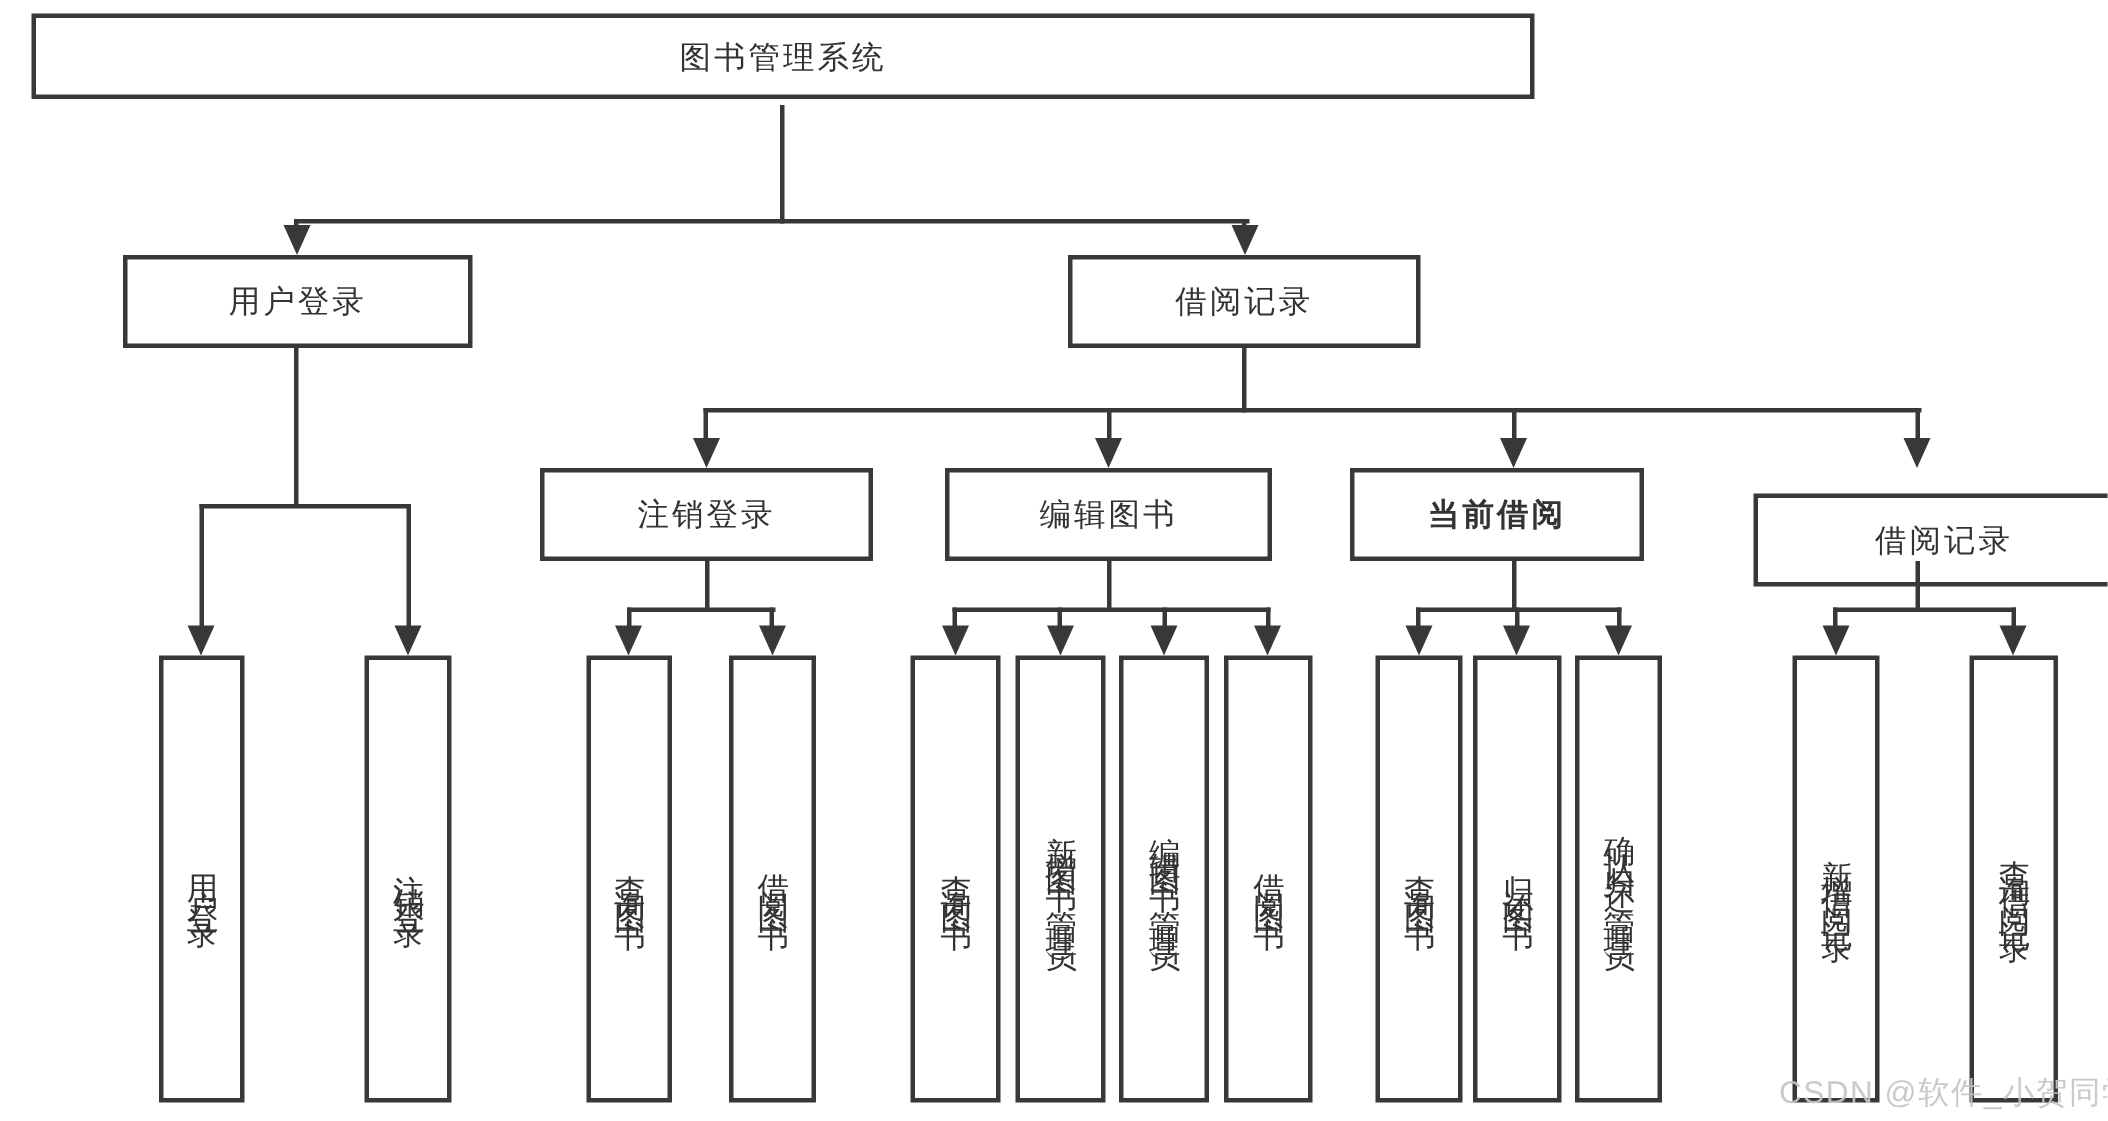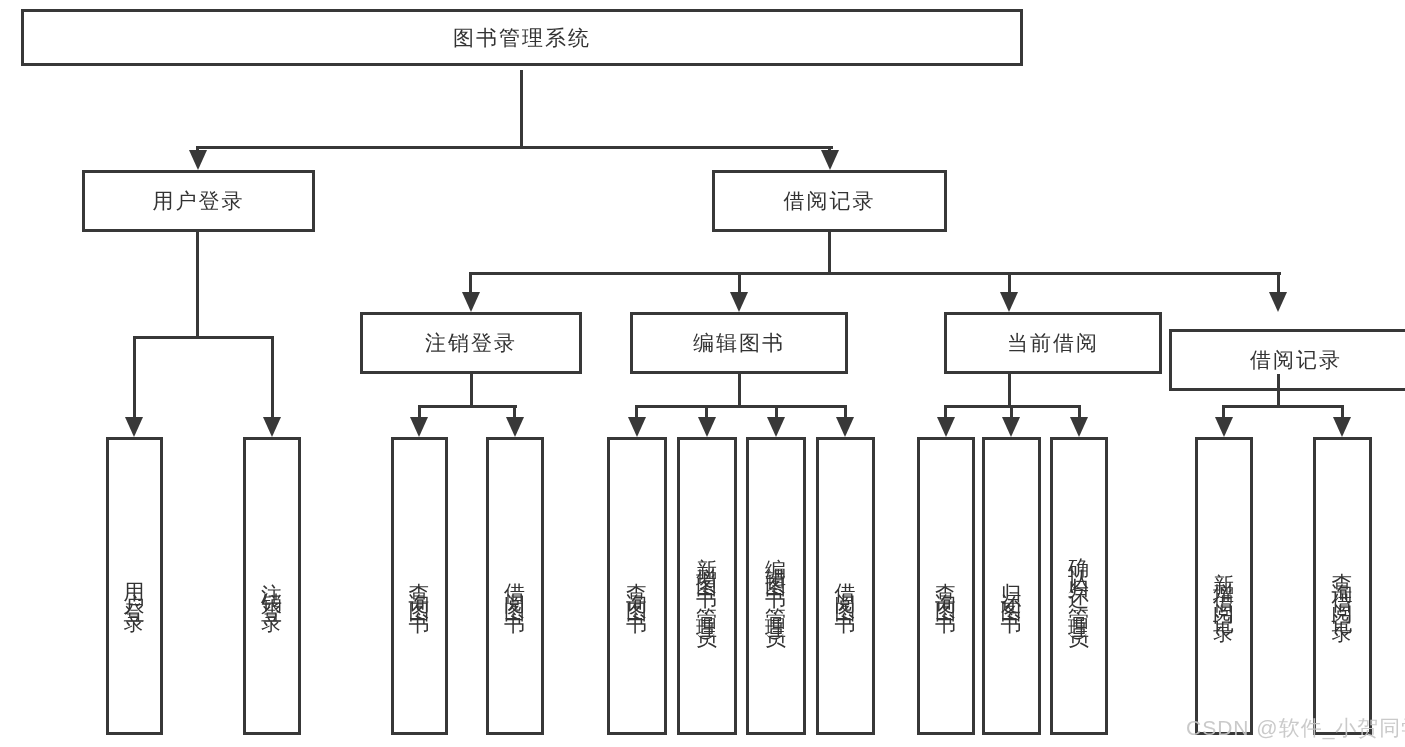--- a/index.html
+++ b/index.html
@@ -84,21 +84,21 @@
 <div class="arrow" style="left:1000px; top:292px;"></div>
 <div class="line" style="left:1277px; top:272px; width:3px; height:22px;"></div>
 <div class="arrow" style="left:1269px; top:292px;"></div>
 
 <div class="box" style="left:360px; top:312px; width:222px; height:62px;">
   <span class="hlabel">注销登录</span>
 </div>
 <div class="box" style="left:630px; top:312px; width:218px; height:62px;">
   <span class="hlabel">编辑图书</span>
 </div>
-<div class="box" style="left:944px; top:312px; width:218px; height:62px;">
+<div class="box" style="left:900px; top:312px; width:196px; height:62px;font-weight:bold;">
   <span class="hlabel">当前借阅</span>
 </div>
 <div class="box" style="left:1169px; top:329px; width:254px; height:62px;">
   <span class="hlabel">借阅记录</span>
 </div>
 
 <div class="line" style="left:470px; top:374px; width:3px; height:34px;"></div>
 <div class="line" style="left:418px; top:405px; width:99px; height:3px;"></div>
 <div class="line" style="left:418px; top:405px; width:3px; height:14px;"></div>
 <div class="arrow" style="left:410px; top:417px;"></div>

